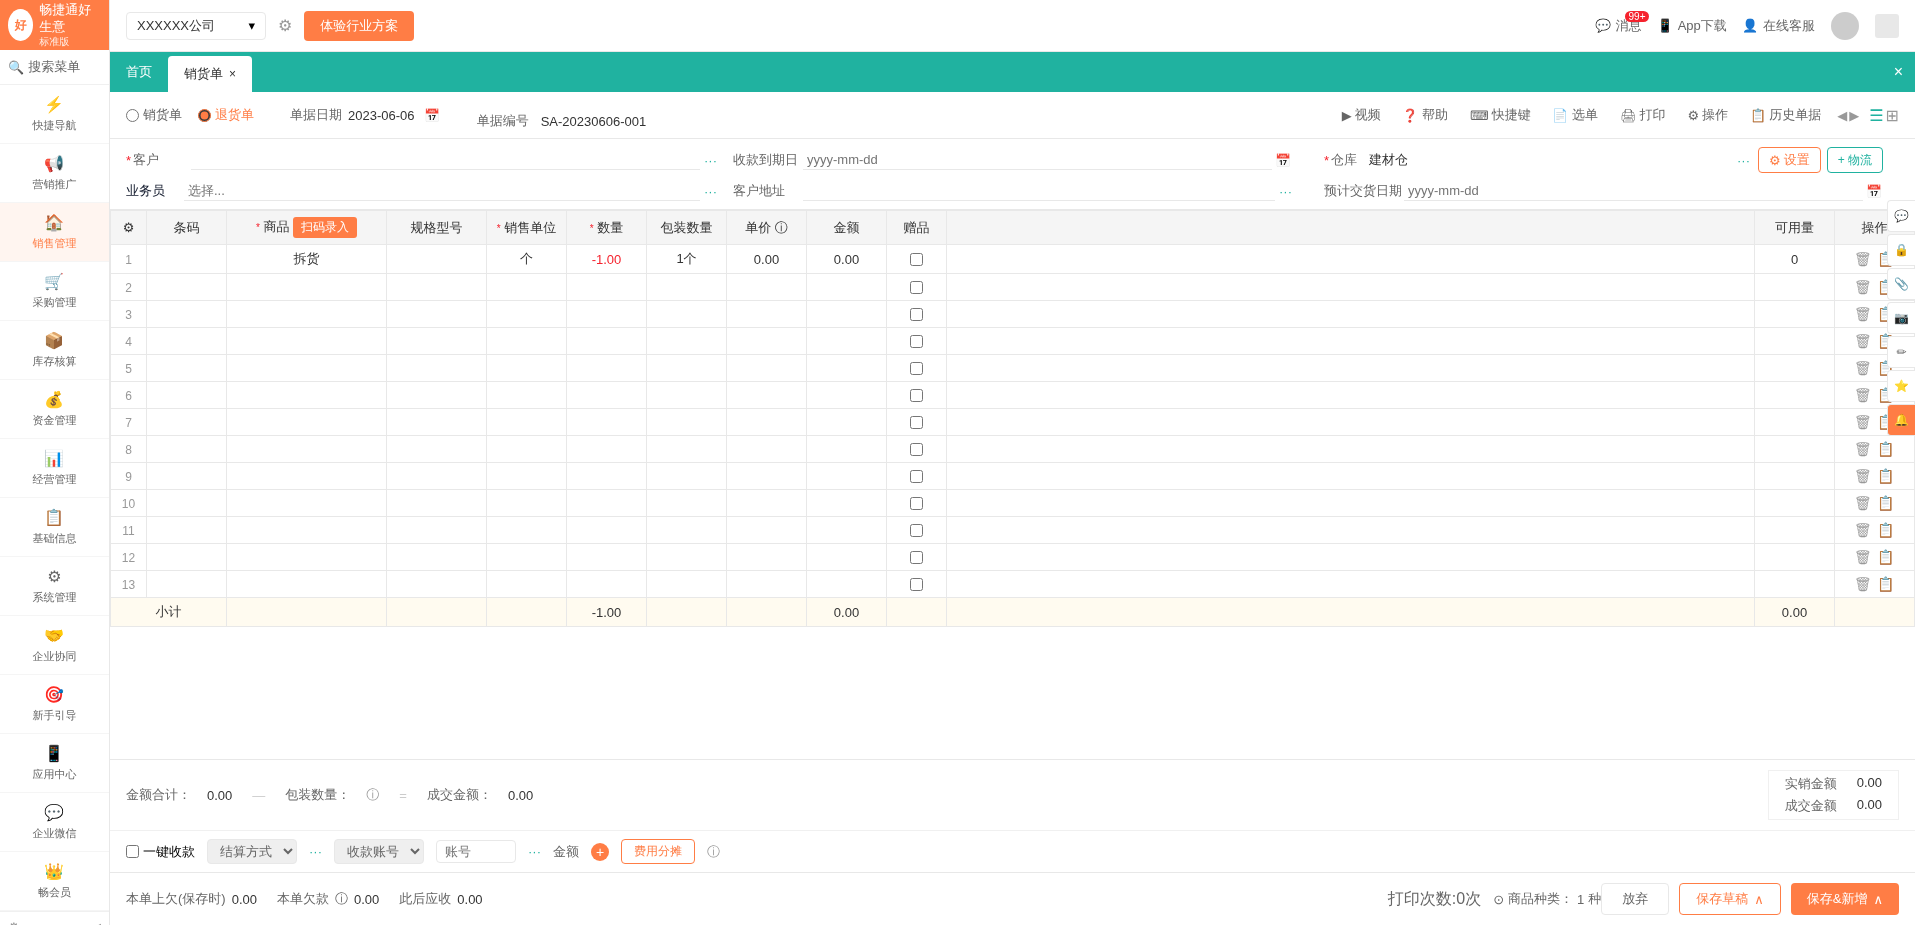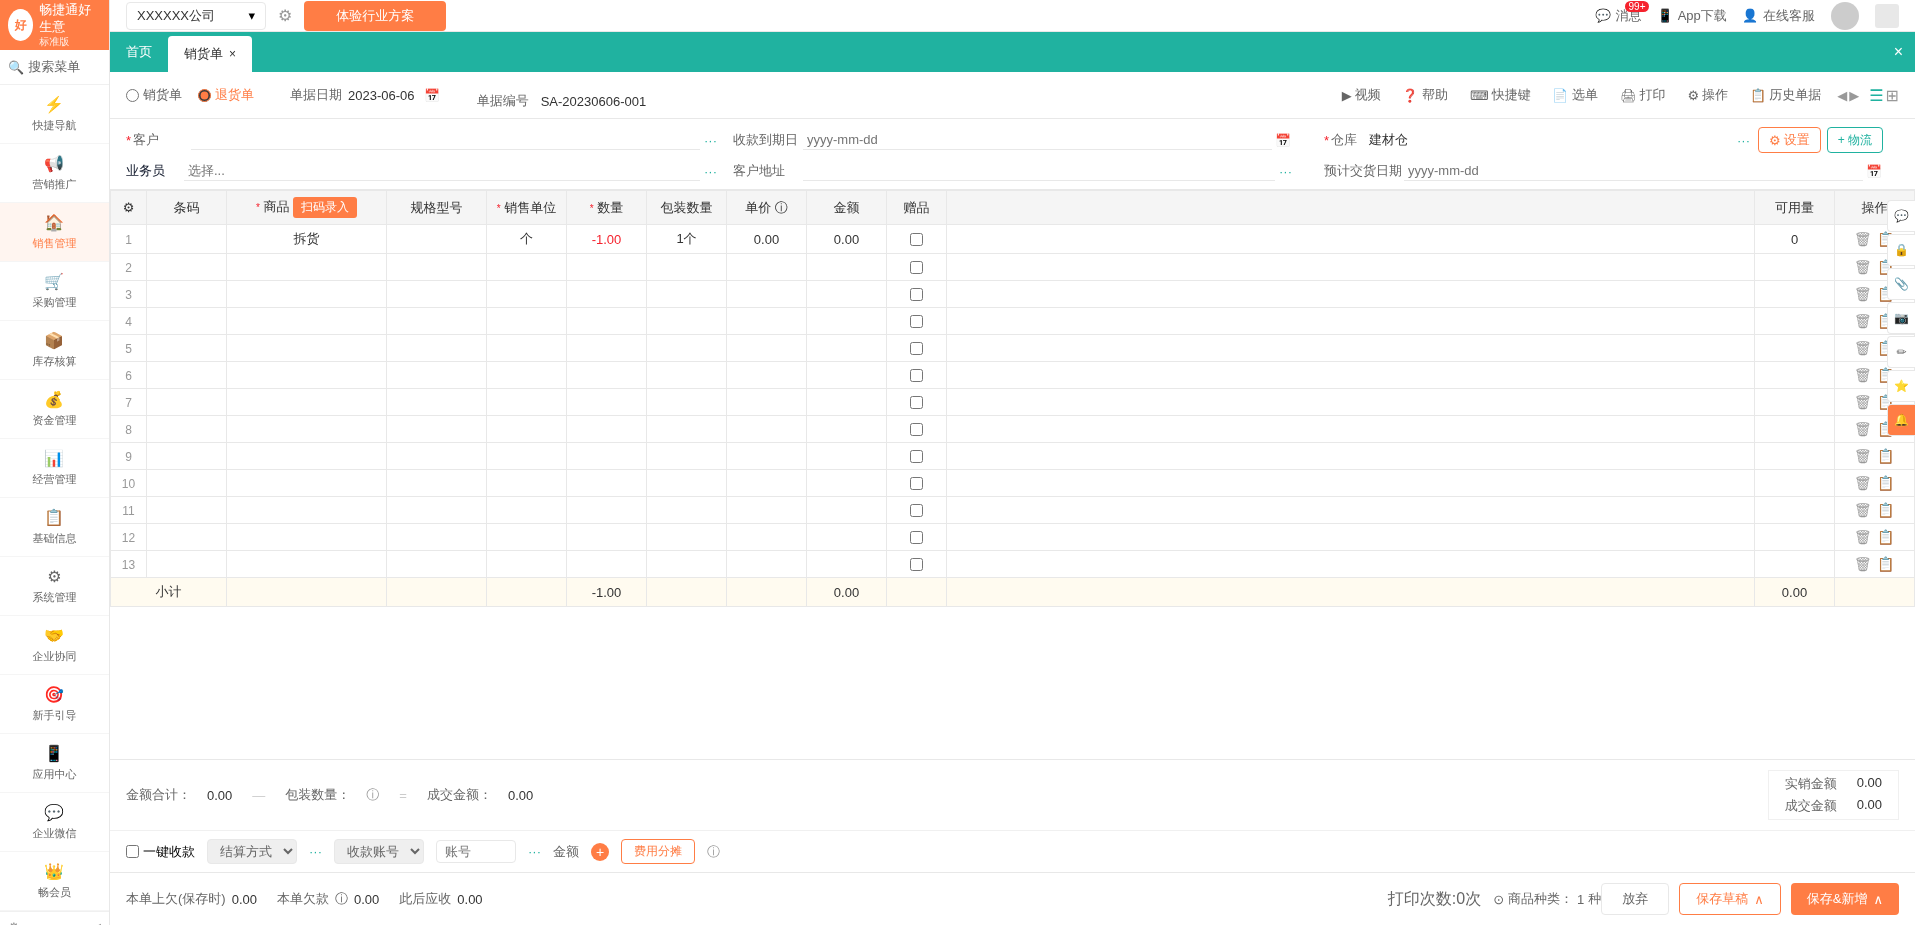--- a/index.html
+++ b/index.html
@@ -14,24 +14,24 @@
     .sidebar-nav-item { padding: 10px 8px; display: flex; flex-direction: column; align-items: center; gap: 4px; cursor: pointer; color: #666; border-bottom: 1px solid #f5f5f5; }
     .sidebar-nav-item.active { background: #fff5f0; color: #ff7d45; }
     .nav-icon { font-size: 16px; }
     .nav-label { font-size: 11px; text-align: center; }
     .sidebar-bottom { margin-top: auto; padding: 8px; display: flex; justify-content: space-between; border-top: 1px solid #f0f0f0; }
 
     
     .main { flex: 1; display: flex; flex-direction: column; overflow: hidden; }
 
     
-    .top-header { height: 32px; background: #fff; border-bottom: 1px solid #e8e8e8; display: flex; align-items: center; padding: 0 16px; gap: 12px; }
+    .top-header { height: 52px; background: #fff; border-bottom: 1px solid #e8e8e8; display: flex; align-items: center; padding: 0 16px; gap: 12px; }
     .company-select { display: flex; align-items: center; gap: 6px; border: 1px solid #e8e8e8; border-radius: 4px; padding: 4px 10px; cursor: pointer; min-width: 140px; }
     .company-name { font-size: 13px; color: #333; flex: 1; }
-    .top-btn-trial { background: #ff7d45; color: #fff; border: none; border-radius: 4px; padding: 6px 32px; cursor: pointer; font-size: 13px; }
+    .top-btn-trial { background: #ff7d45; color: #fff; border: none; border-radius: 4px; padding: 6px 16px; cursor: pointer; font-size: 13px; }
     .top-right { margin-left: auto; display: flex; align-items: center; gap: 16px; }
     .top-right-item { display: flex; align-items: center; gap: 4px; cursor: pointer; color: #666; font-size: 12px; position: relative; }
     .badge { background: #f5222d; color: #fff; border-radius: 8px; padding: 0 4px; font-size: 10px; position: absolute; top: -6px; right: -8px; }
     .user-avatar { width: 28px; height: 28px; background: #ccc; border-radius: 50%; }
 
     
     .tab-bar { background: #20b2a0; display: flex; align-items: center; padding: 0 0; height: 40px; }
     .tab-item { padding: 0 16px; height: 40px; display: flex; align-items: center; cursor: pointer; color: rgba(255,255,255,0.8); font-size: 13px; gap: 6px; }
     .tab-item.active { background: #fff; color: #333; border-radius: 4px 4px 0 0; margin-top: 4px; height: 36px; }
     .tab-home { color: #fff; }

